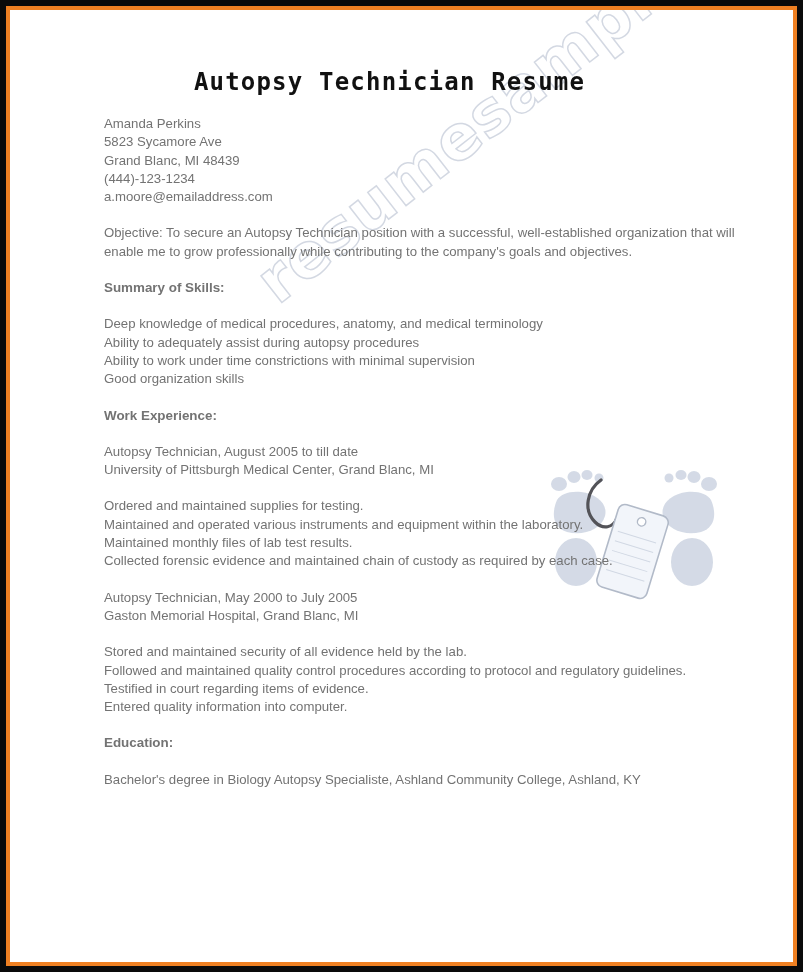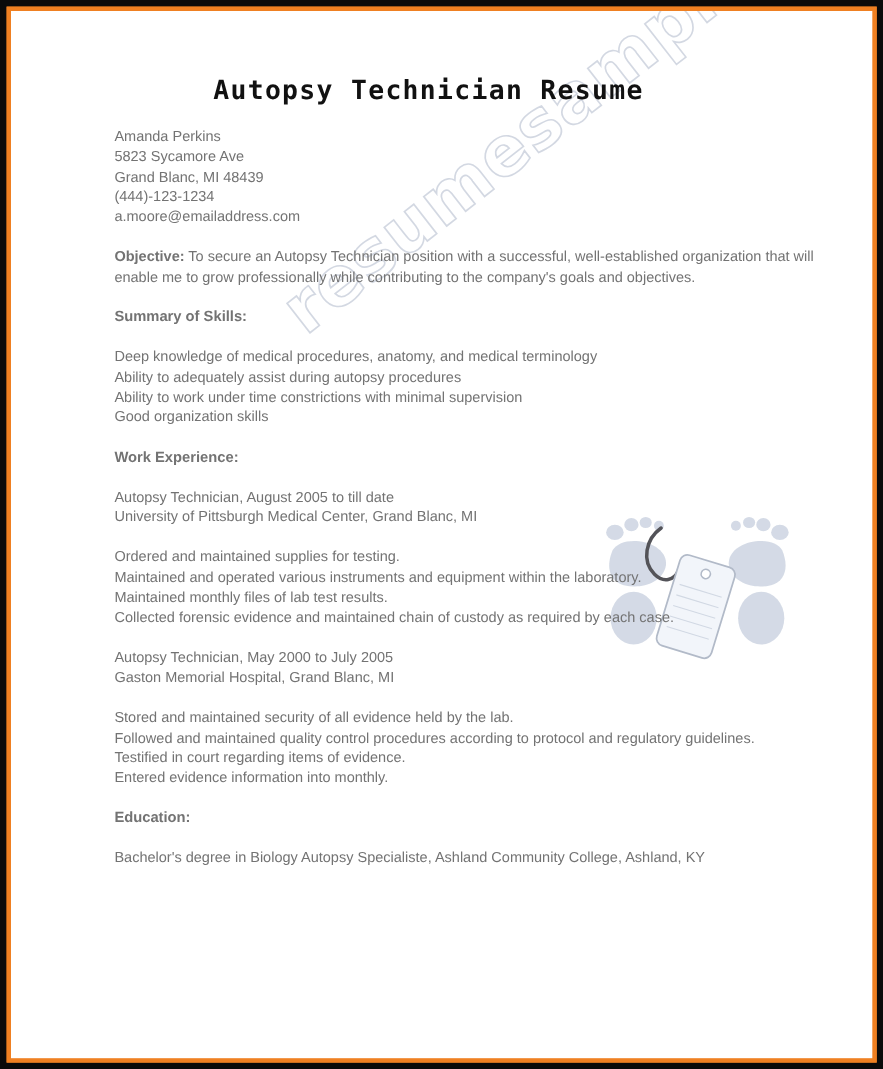--- a/index.html
+++ b/index.html
@@ -113,21 +113,21 @@
   .contact-line { white-space: nowrap; }
 
   .blank { height: 18px; }
 
   .section-head {
     font-weight: 700;
     font-size: 13.4px;
   }
 
   .para { line-height: 18.3px; }
-  .para b { font-weight: 700; text-align: center; }
+  .para b { font-weight: 400; text-align: center; }
 
   .line { white-space: normal; }
 </style>
 </head>
 <body>
 
 <div id="doc-frame">
   <div id="page-border"></div>
 
   <div id="paper">
@@ -220,21 +220,21 @@
         <div class="blank"></div>
 
         <div>
           <div class="line">Autopsy Technician, May 2000 to July 2005</div>
           <div class="line">Gaston Memorial Hospital, Grand Blanc, MI</div>
           <div class="blank"></div>
           <div>
             <div class="line">Stored and maintained security of all evidence held by the lab.</div>
             <div class="line">Followed and maintained quality control procedures according to protocol and regulatory guidelines.</div>
             <div class="line">Testified in court regarding items of evidence.</div>
-            <div class="line">Entered evidence information into monthly.</div>
+            <div class="line">Entered quality information into computer.</div>
           </div>
         </div>
 
         <div class="blank"></div>
 
         <div class="section-head">Education:</div>
         <div class="blank"></div>
         <div class="line">Bachelor's degree in Biology Autopsy Specialiste, Ashland Community College, Ashland, KY</div>
 
       </div>

